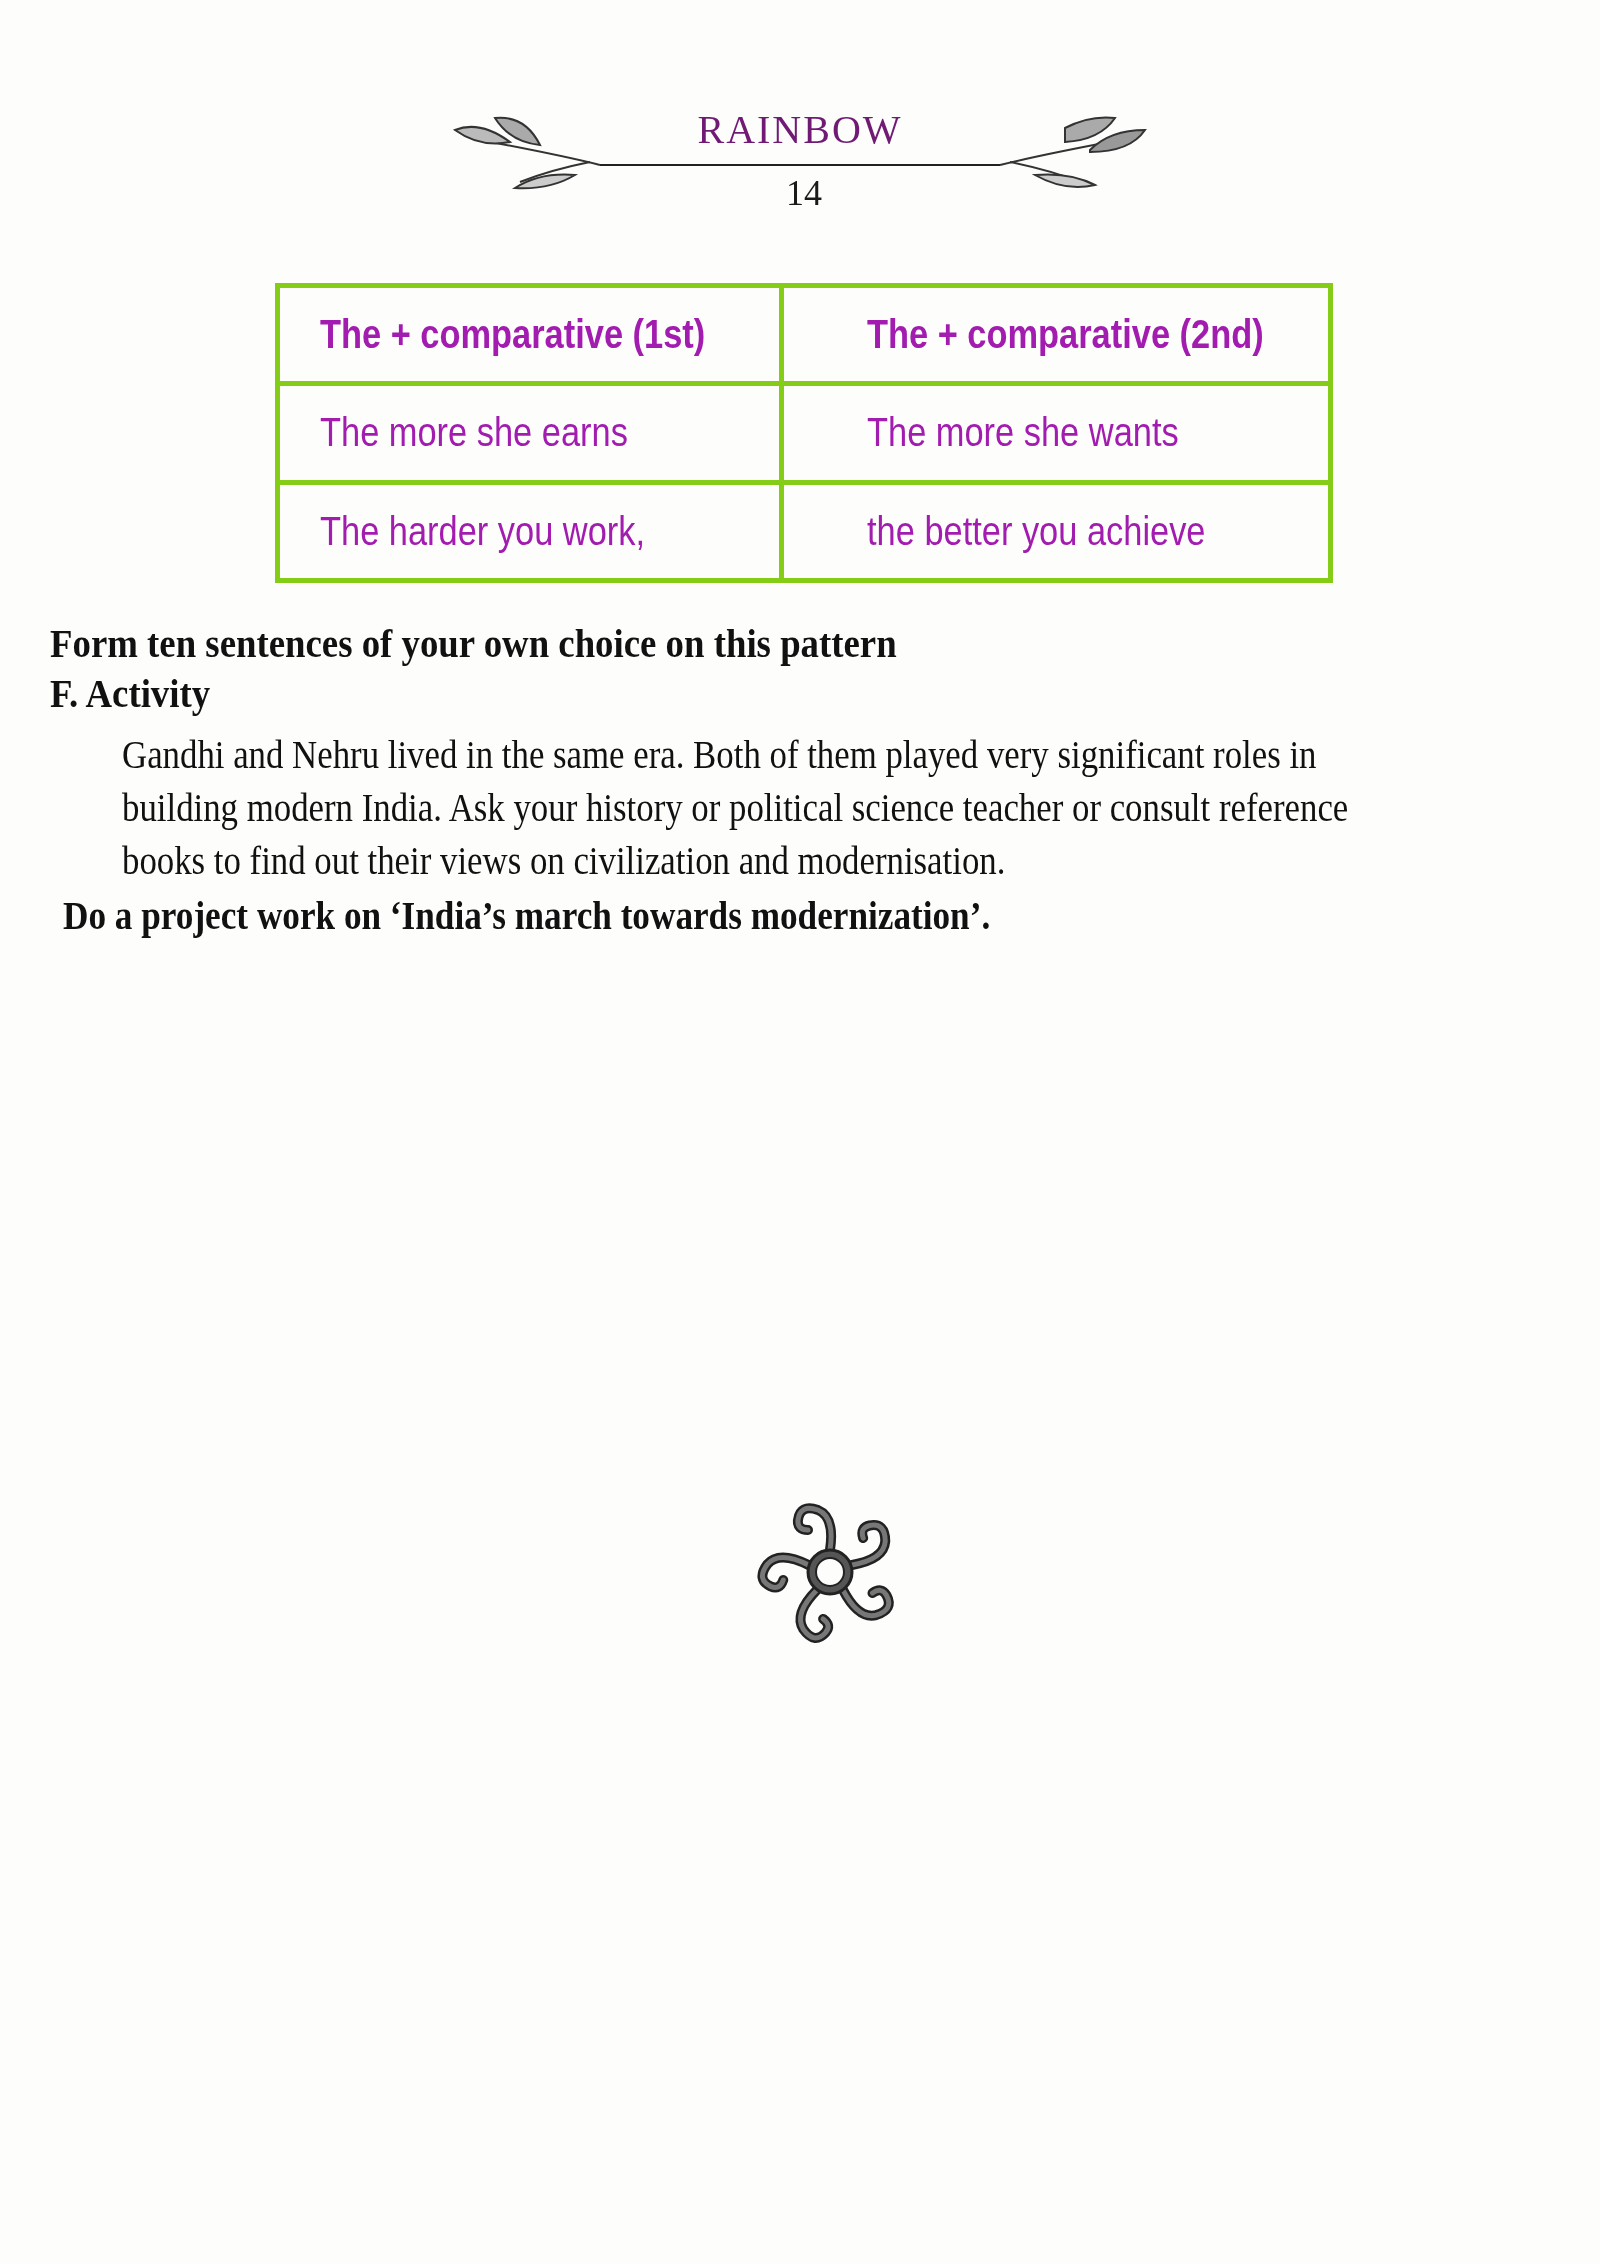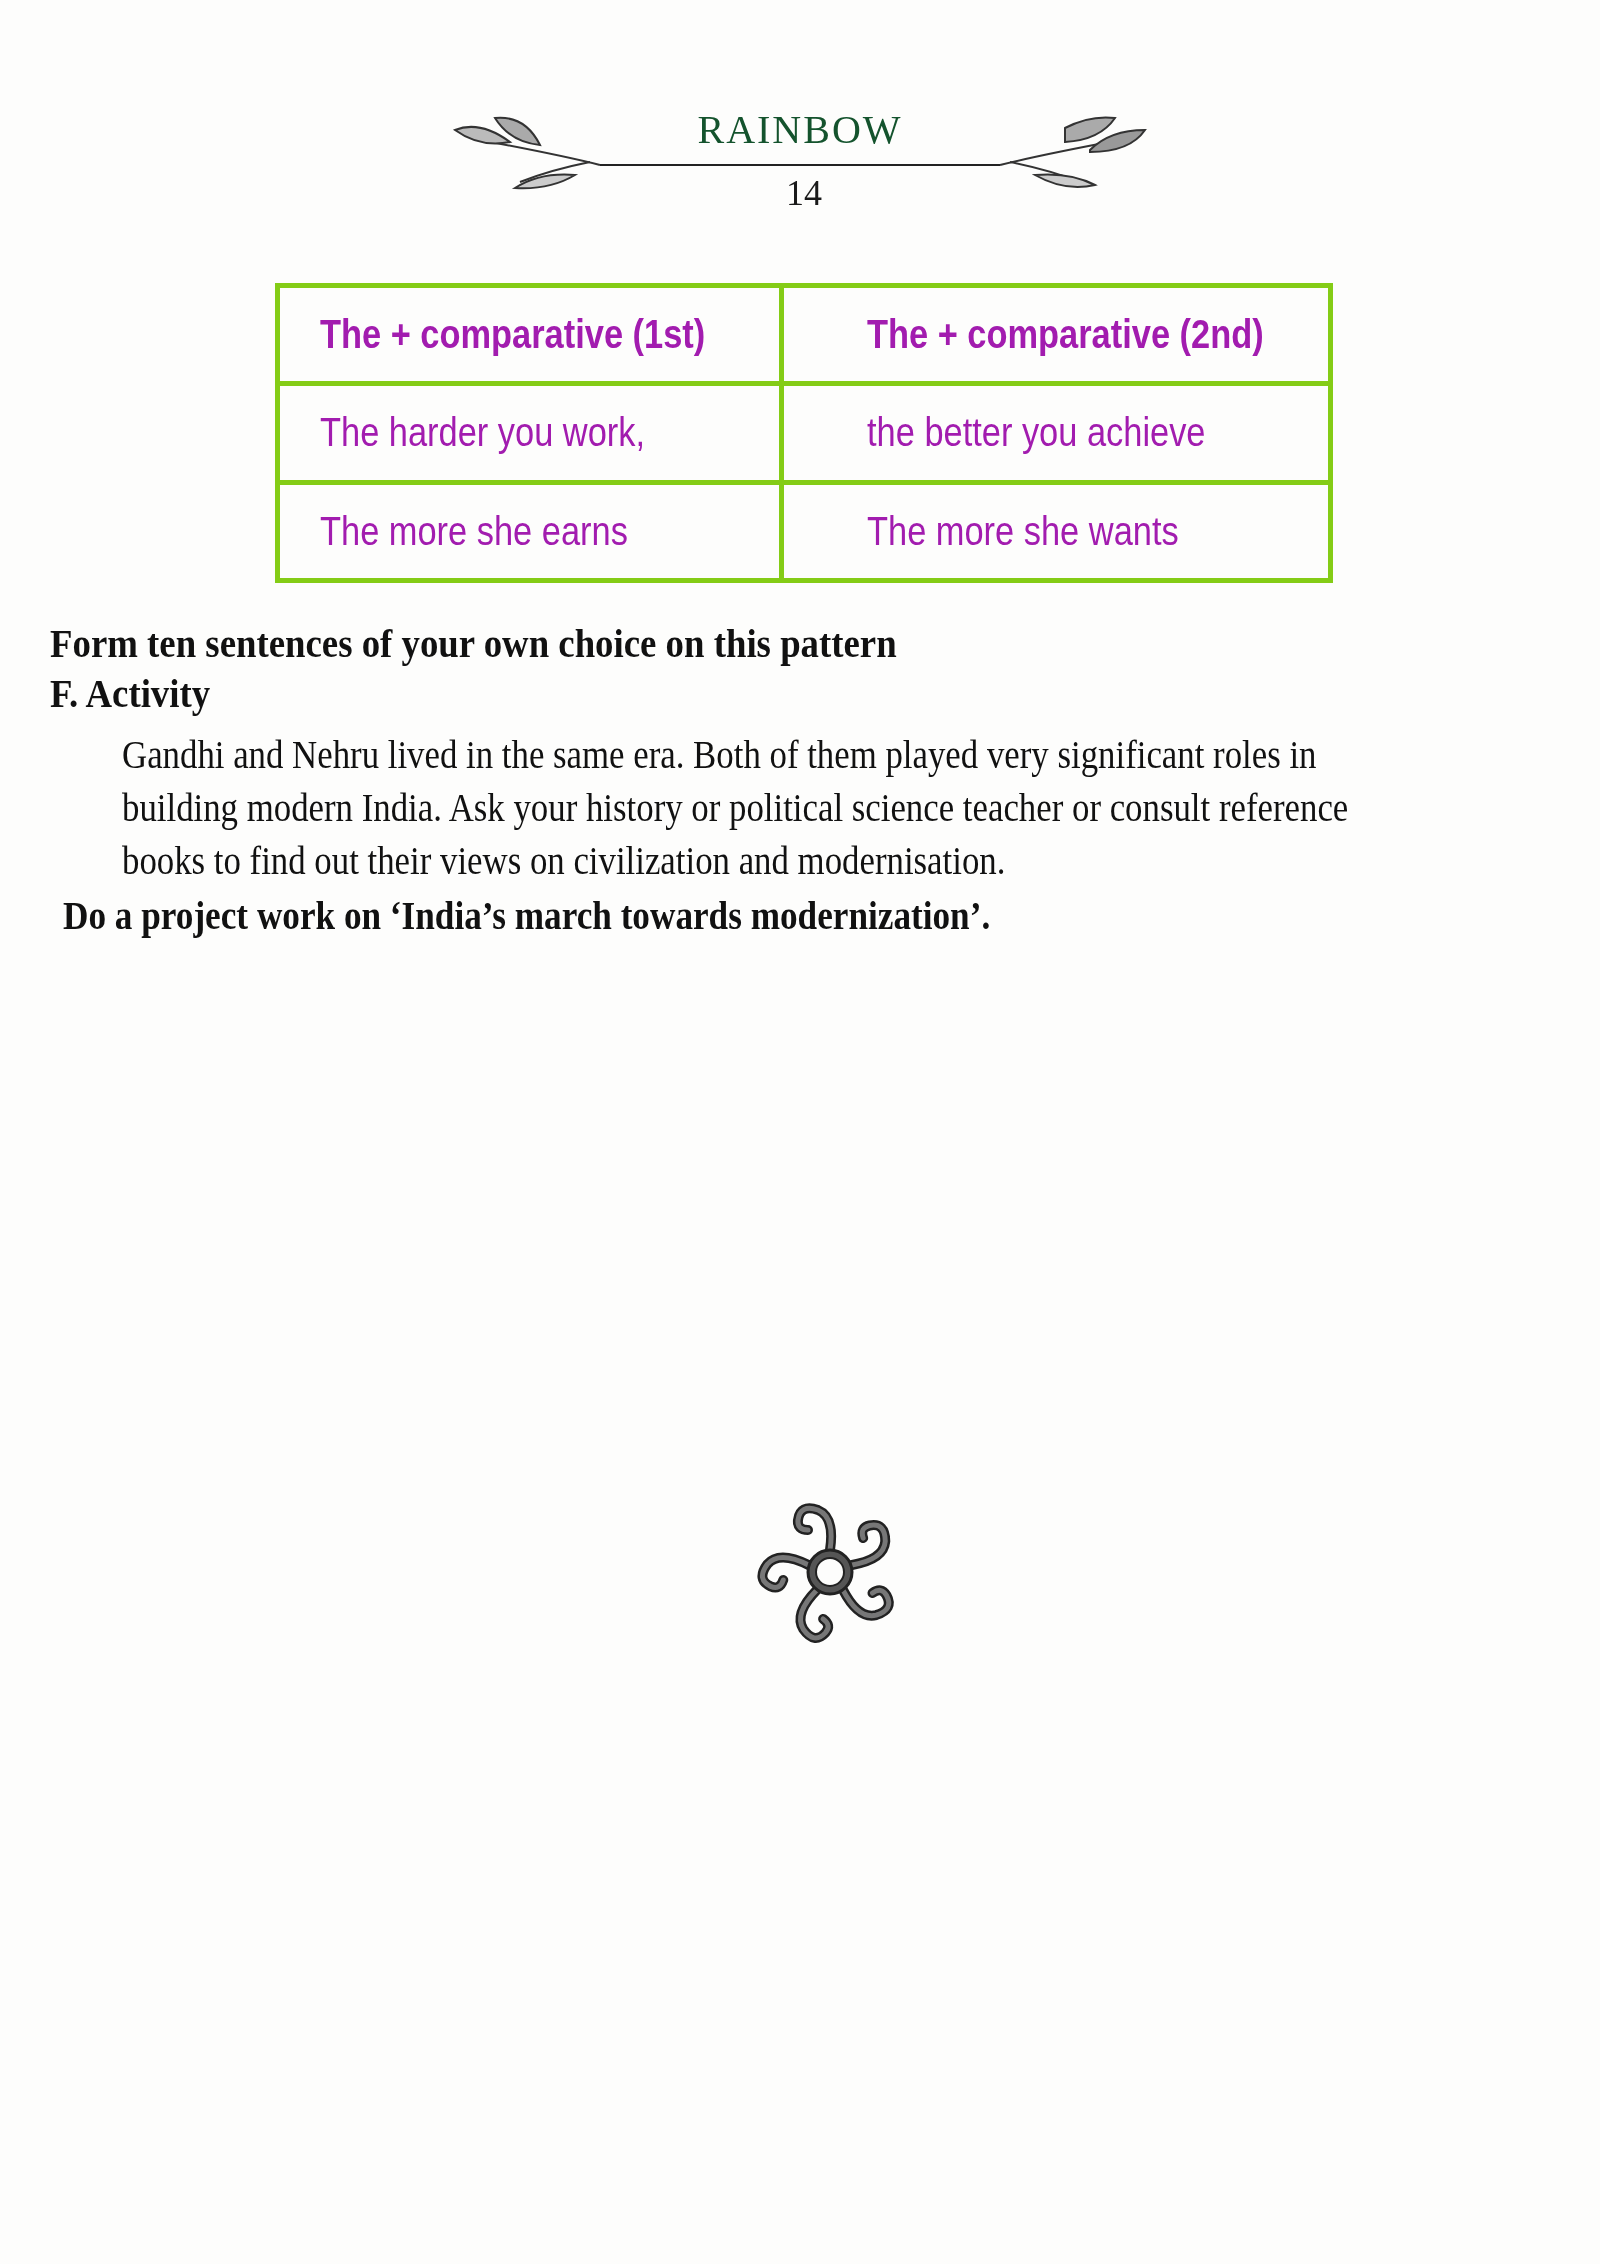--- a/index.html
+++ b/index.html
@@ -12,21 +12,21 @@
       font-family: "Liberation Serif", serif;
     }
     .header {
       position: absolute; left: 440px; top: 100px; width: 720px; height: 120px;
     }
     .running-title {
       position: absolute; left: 0; right: 0; top: 6px;
       text-align: center;
       font-size: 40px; letter-spacing: 2px;
       font-family: "Liberation Serif", serif;
-      color: #14532d;
+      color: #701a75;
     }
     .page-number {
       position: absolute; left: 8px; right: 0; top: 72px;
       text-align: center;
       font-size: 36px;
       font-family: "Liberation Serif", serif;
       color: #1a1a1a;
     }
     .header svg { position: absolute; left: 0; top: 0; }
 
@@ -102,26 +102,26 @@
   <div class="page-number">14</div>
 </div>
 
 <table class="pattern">
   <tbody>
       <tr class="head">
     <td class="c1"><span>The + comparative (1st)</span></td>
     <td class="c2"><span>The + comparative (2nd)</span></td>
   </tr>
   <tr class="r">
+    <td class="c1"><span>The more she earns</span></td>
+    <td class="c2"><span>The more she wants</span></td>
+  </tr>
+  <tr class="r">
     <td class="c1"><span>The harder you work,</span></td>
     <td class="c2"><span>the better you achieve</span></td>
-  </tr>
-  <tr class="r">
-    <td class="c1"><span>The more she earns</span></td>
-    <td class="c2"><span>The more she wants</span></td>
   </tr>
 </tbody>
   </table>
 
 <div class="instruction">Form ten sentences of your own choice on this pattern</div>
 <div class="section-heading">F. Activity</div>
 
 <div class="activity-body">
   <div>Gandhi and Nehru lived in the same era. Both of them played very significant roles in</div>
   <div>building modern India. Ask your history or political science teacher or consult reference</div>

